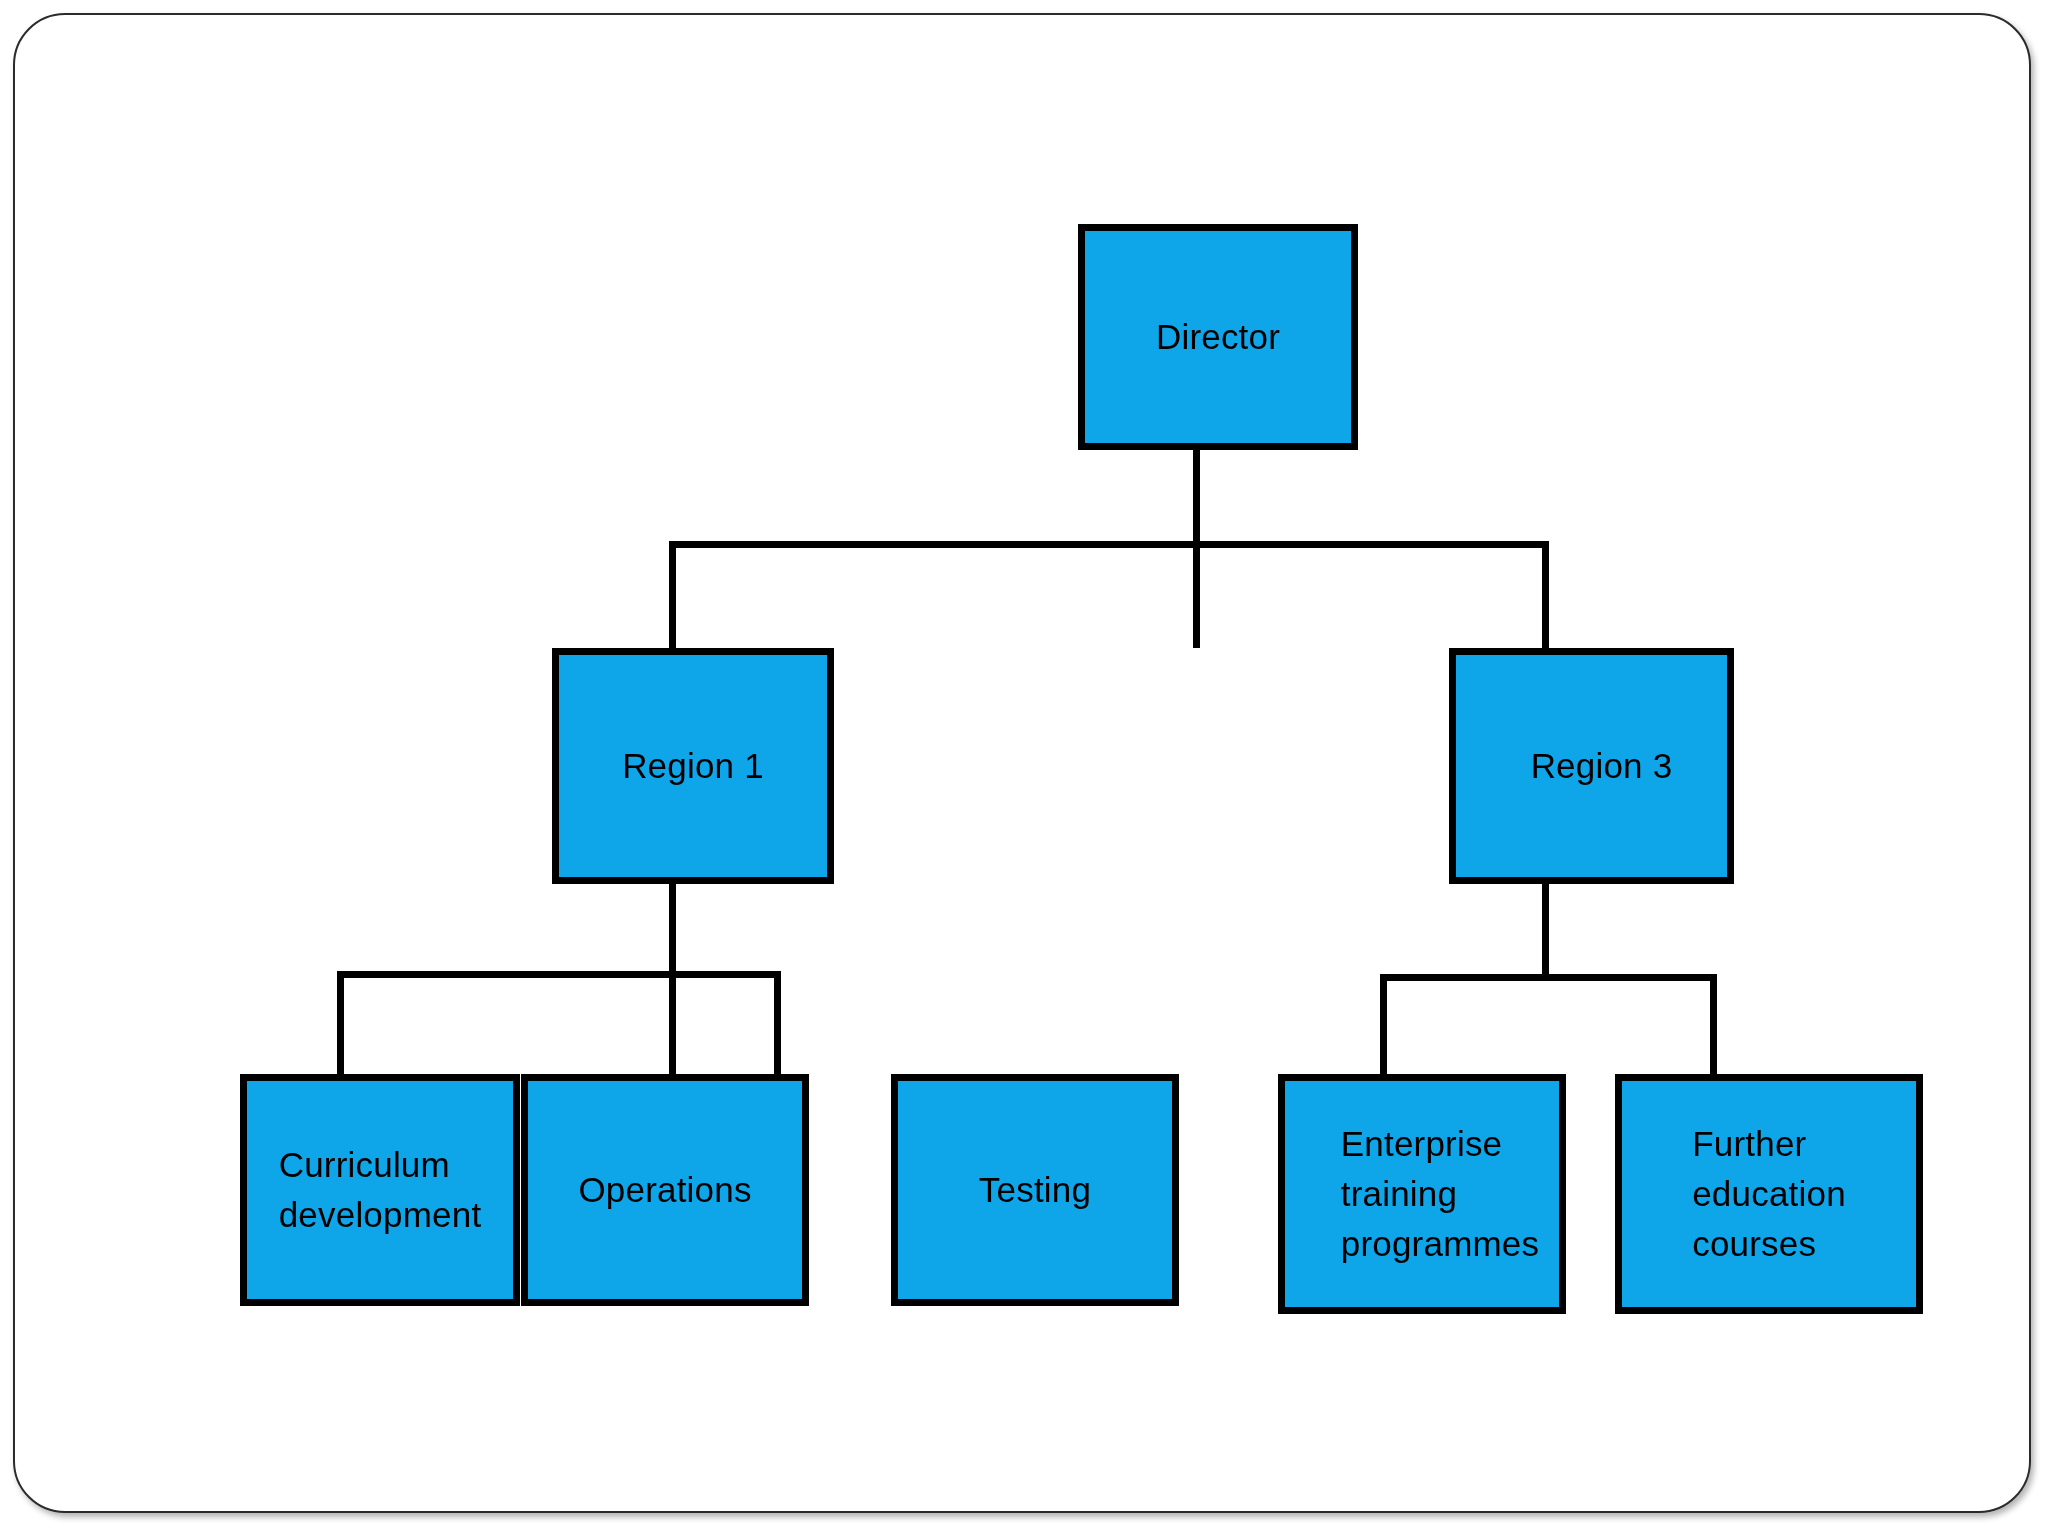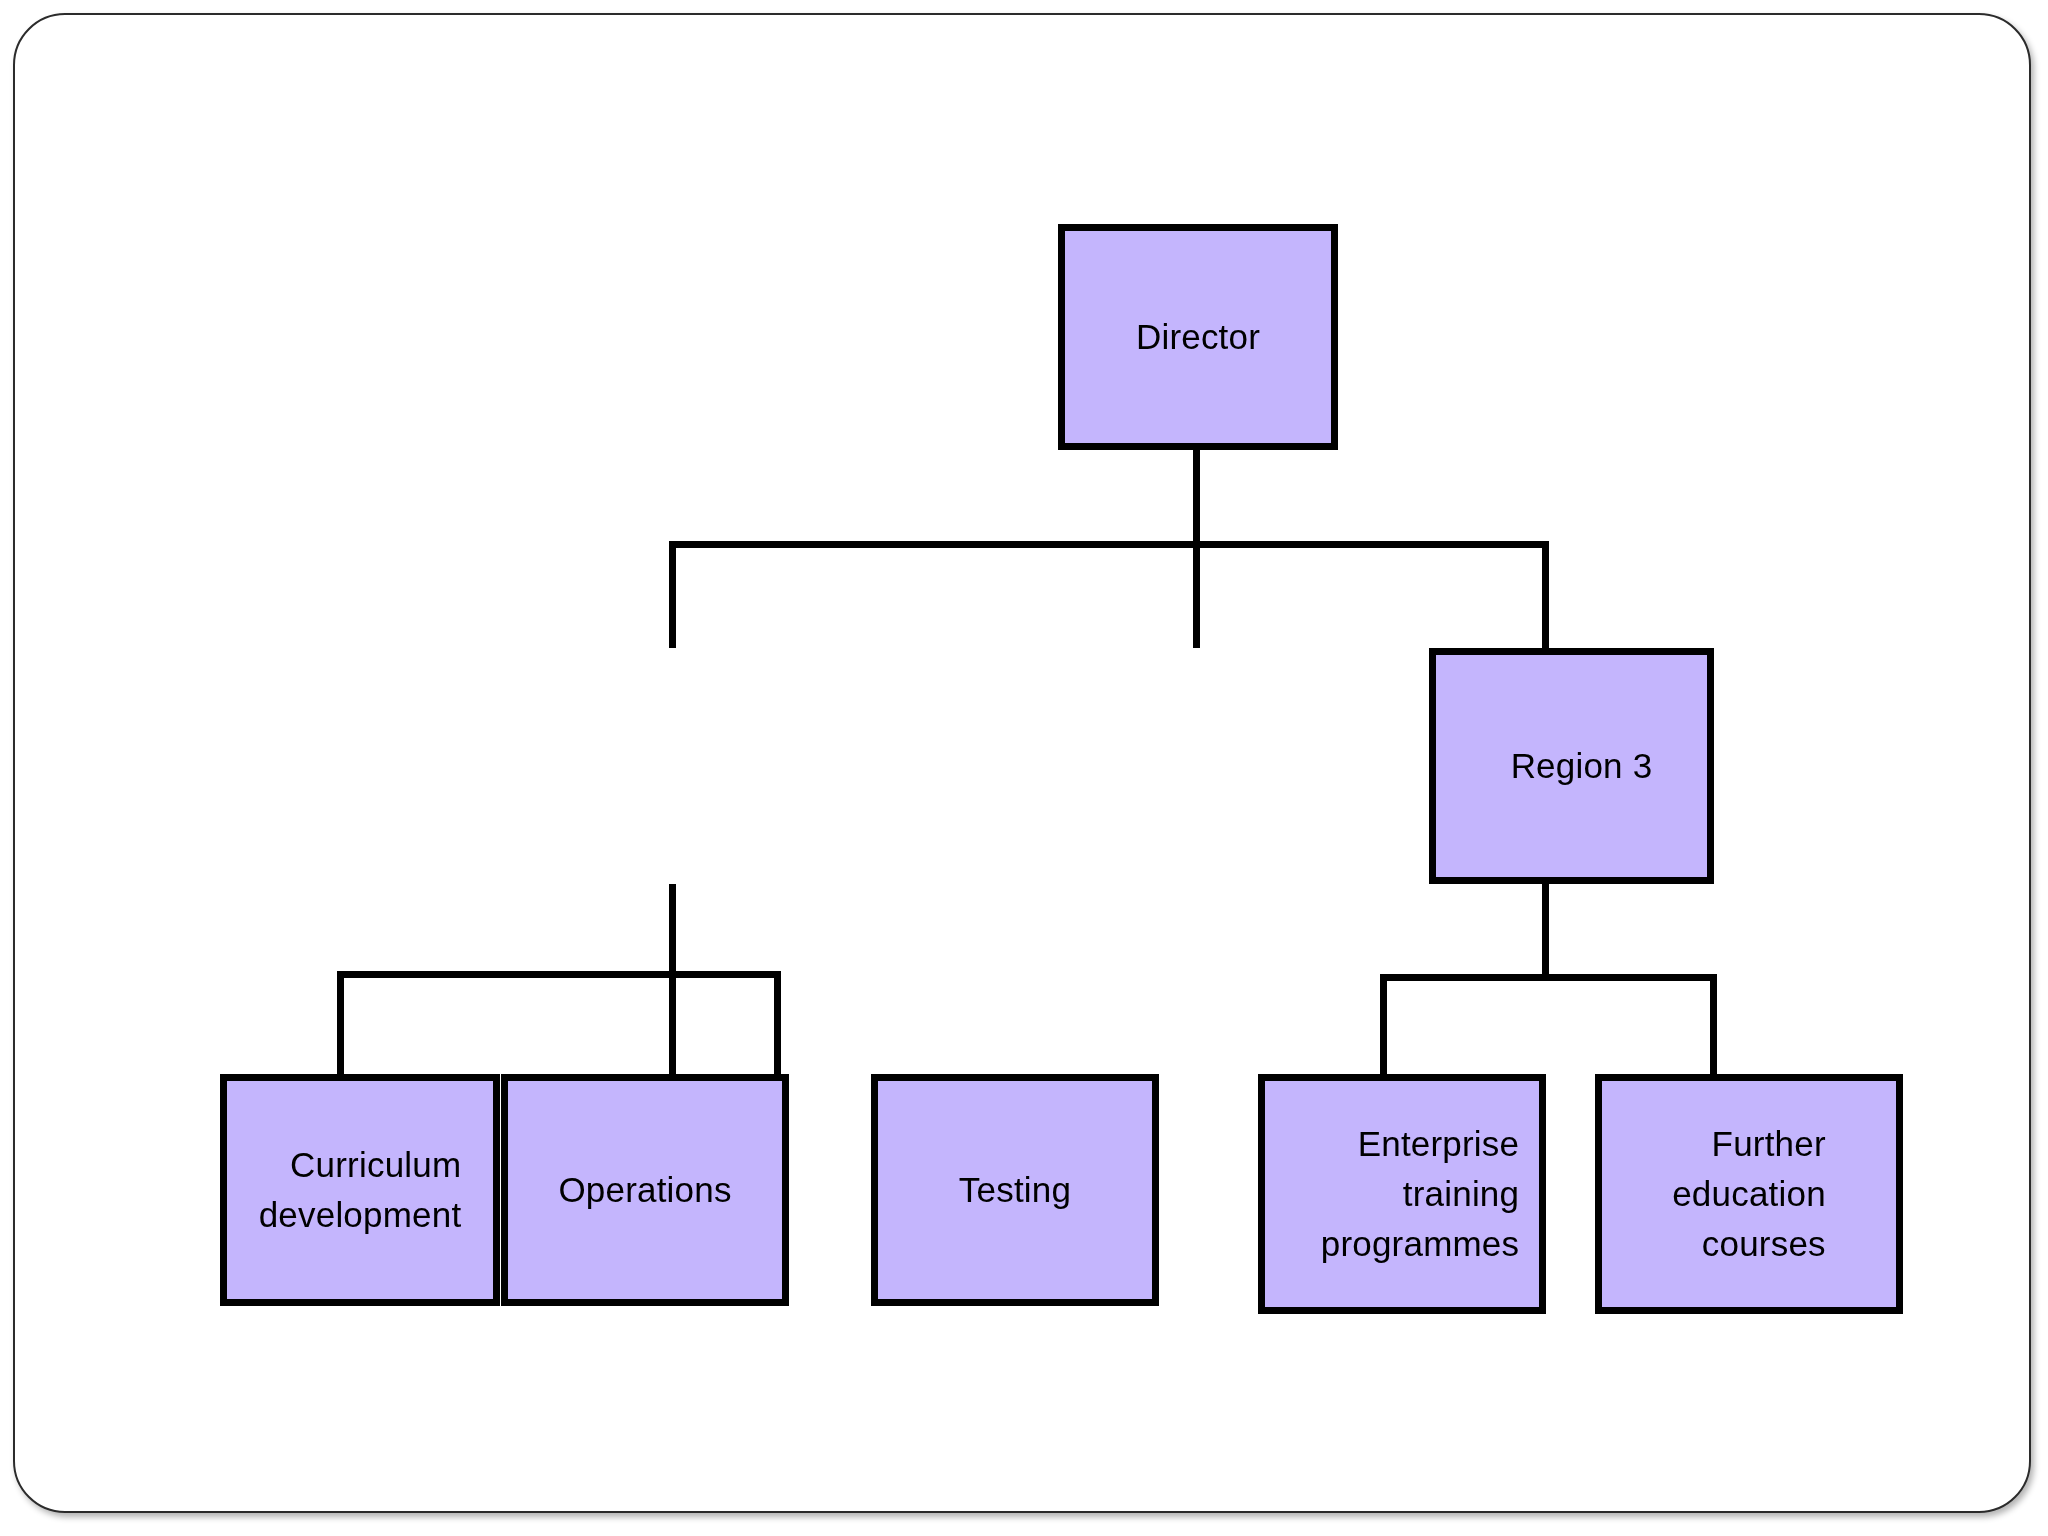--- a/index.html
+++ b/index.html
@@ -31,27 +31,28 @@
     position: absolute;
     left: 0;
     top: 0;
     width: 2048px;
     height: 1536px;
   }
 
   .node-box {
     position: absolute;
     box-sizing: border-box;
-    background: #c4b5fd;
+    background: #0ea5e9;
     border: 7px solid #000000;
     display: flex;
     align-items: center;
     justify-content: center;
-    text-align: right;
+    text-align: left;
     z-index: 3;
+    margin-left: 20px;
   }
 
   .node-label {
     color: #000000;
     font-family: "Liberation Sans", sans-serif;
     font-weight: 400;
     font-size: 35px;
     line-height: 1.42;
     letter-spacing: 0.2px;
     white-space: pre-line;
@@ -78,20 +79,23 @@
   </div>
 
   <div class="connector conn-v" style="left:1193px; top:450px; width:7px; height:98px;"></div>
 
   <div class="connector conn-h" style="left:669px; top:541px; width:880px; height:7px;"></div>
 
   <div class="connector conn-v" style="left:669px; top:541px; width:7px; height:107px;"></div>
   <div class="connector conn-v" style="left:1193px; top:541px; width:7px; height:107px;"></div>
   <div class="connector conn-v" style="left:1542px; top:541px; width:7px; height:107px;"></div>
 
+  <div class="node-box" style="left:532px; top:648px; width:282px; height:236px;">
+    <span class="node-label">Region 1</span>
+  </div>
 
 
   <div class="node-box" style="left:1429px; top:648px; width:285px; height:236px;padding-left:20px;">
     <span class="node-label">Region 3</span>
   </div>
 
   <div class="connector conn-v" style="left:669px; top:884px; width:7px; height:90px;"></div>
   <div class="connector conn-h" style="left:337px; top:971px; width:444px; height:7px;"></div>
   <div class="connector conn-v" style="left:337px; top:971px; width:7px; height:105px;"></div>
   <div class="connector conn-v" style="left:669px; top:971px; width:7px; height:105px;"></div>

